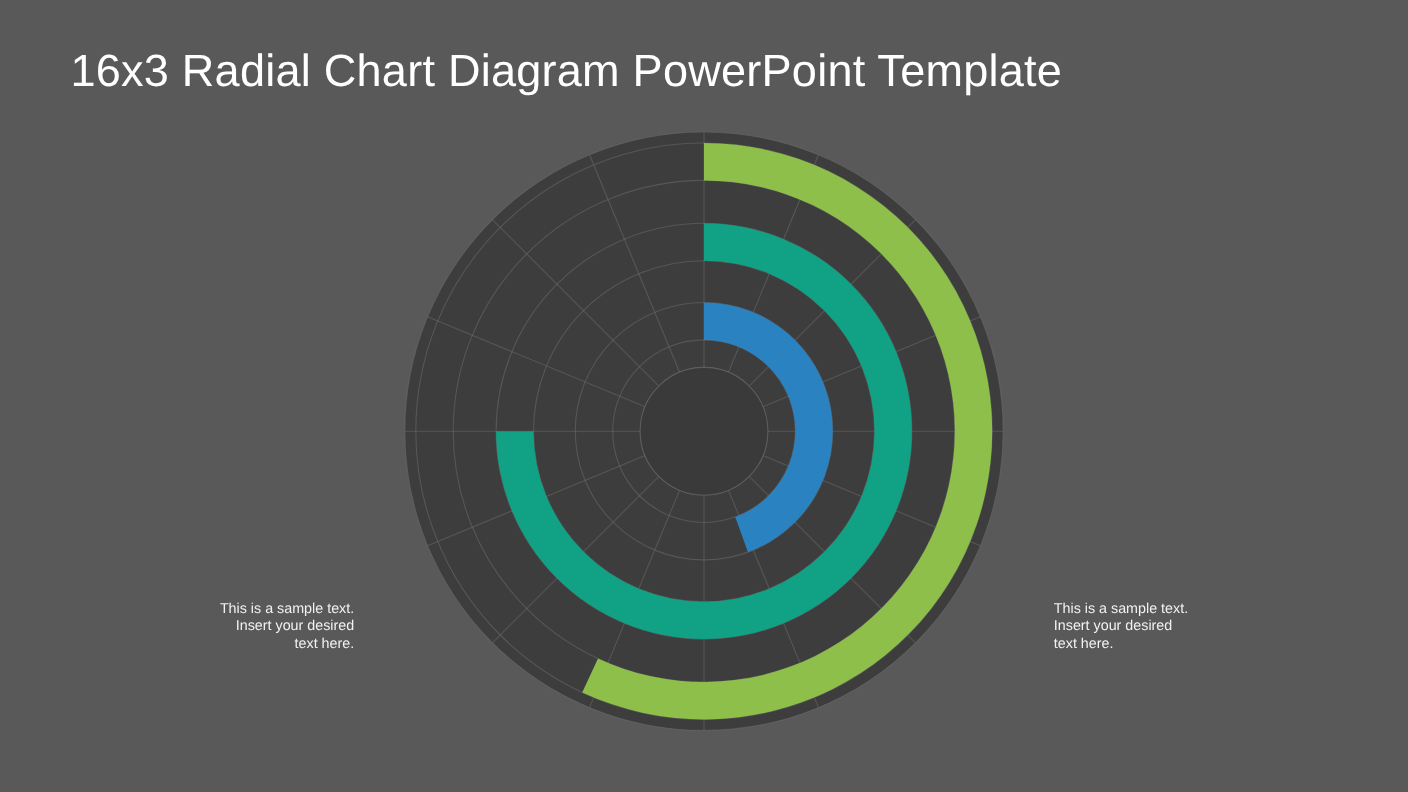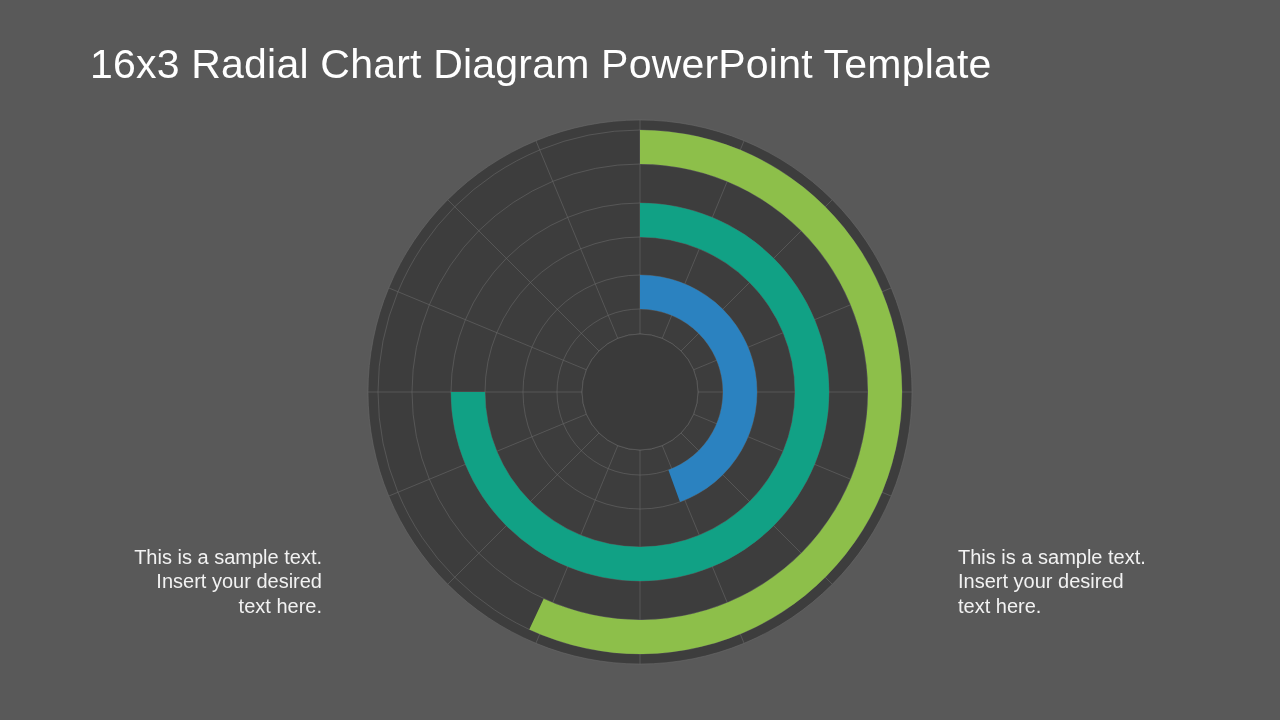--- a/index.html
+++ b/index.html
@@ -23,25 +23,24 @@
   #slide-title {
     position: absolute;
     left: 64px;
     top: 42px;
     font-size: 41px;
     font-weight: 400;
     color: #ffffff;
     letter-spacing: 0.2px;
     white-space: nowrap;
     line-height: 1.1;
-    margin-left: 26px;
   }
   .caption {
     position: absolute;
-    font-size: 20px;
+    font-size: 13px;
     line-height: 1.22;
     color: #f2f2f2;
     white-space: pre-line;
   }
   #caption-left {
     left: 90px;
     top: 545px;
     width: 232px;
     text-align: right;
   }

